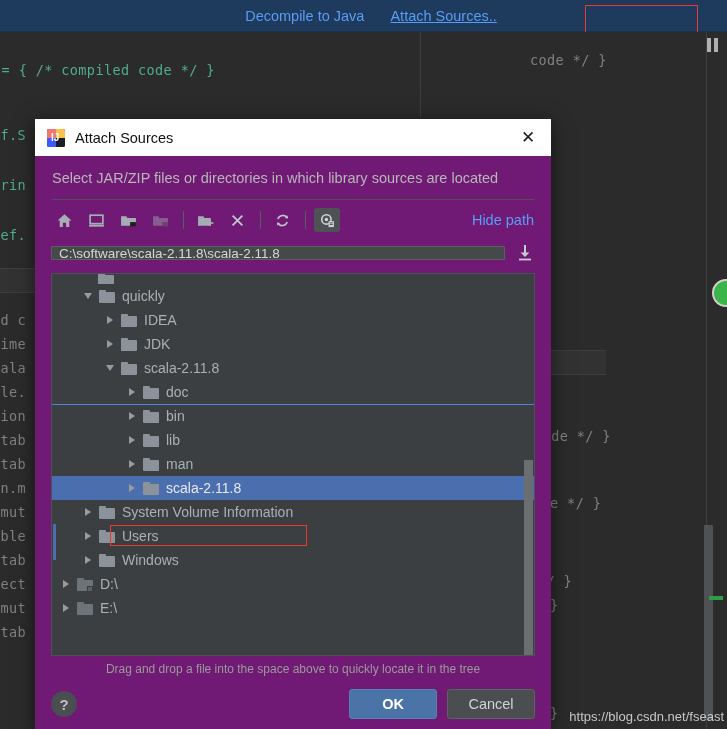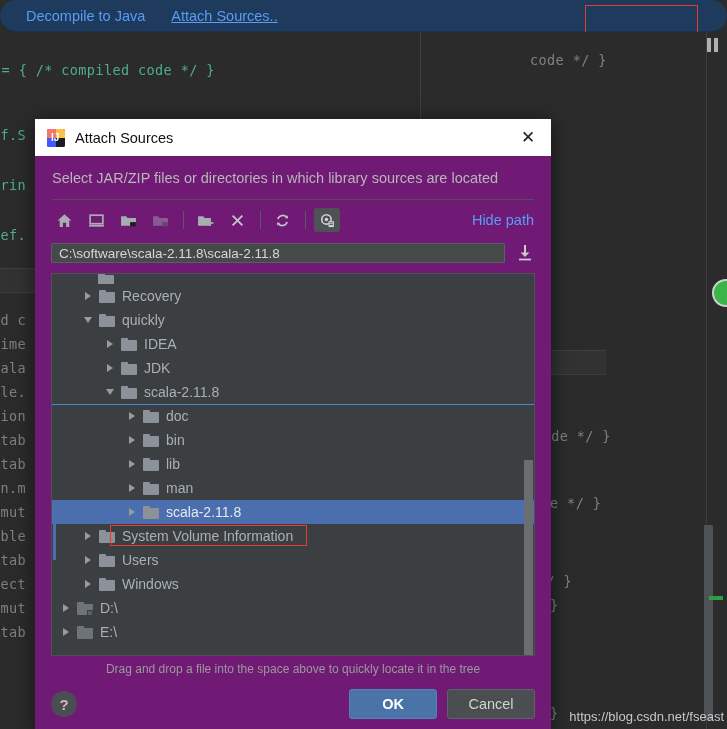--- a/index.html
+++ b/index.html
@@ -9,22 +9,22 @@
     font-family:"Liberation Sans","DejaVu Sans",sans-serif;
     -webkit-font-smoothing:antialiased;
   }
 
   
   #ide{position:absolute;inset:0;background:#2b2b2b;}
 
   .ide-notif{
     position:absolute;left:0;top:0;width:727px;height:32px;
     background:#1e3a5c;border-bottom:1px solid #1a3050;
-    display:flex;align-items:center;justify-content:flex-start;
-    box-sizing:border-box;padding-right:11px;border-radius:16px;
+    display:flex;align-items:center;justify-content:center;
+    box-sizing:border-box;padding-right:11px;
   }
   .ide-link{
     color:#589df6;font-size:14.5px;margin-left:26px;white-space:nowrap;
   }
   .ide-link.underlined{text-decoration:underline;}
   .redbox{
     position:absolute;border:1px solid #e83a32;box-sizing:border-box;
   }
 
   .editor{
@@ -118,21 +118,21 @@
   }
   .tb.sel{background:#4e5254;}
   .tb.dim{opacity:.45;}
   .tb-sep{width:1px;height:18px;background:#575b5d;margin:0 8px 0 4px;}
   .hide-path{
     position:absolute;right:1px;color:#589df6;font-size:14.5px;
   }
 
   .path-row{display:flex;align-items:center;gap:10px;padding-top:2px;}
   .path-input{
-    flex:1;height:20px;background:#45494a;border:1px solid #5b5f61;
+    flex:1;height:14px;background:#45494a;border:1px solid #5b5f61;
     color:#d6d6d6;font-size:13.5px;padding:0 7px;box-sizing:border-box;
     display:flex;align-items:center;border-radius:1px;
   }
   .dl-icon{width:20px;height:22px;flex:0 0 20px;display:flex;align-items:center;justify-content:center;}
 
   .tree-wrap{
     margin-top:9px;height:383px;position:relative;
     background:#3c3f41;border:1px solid #4f5254;box-sizing:border-box;overflow:hidden;
   }
   .tree-clip{position:absolute;left:0;top:0;right:0;bottom:0;overflow:hidden;}
@@ -357,31 +357,20 @@
         <div id="tree-rows" style="position: relative;">
             <div class="trow" style="height:10px;overflow:hidden">
               <span style="width:42px;display:inline-block"></span>
               <span class="fi">
                 <span class="tab"></span>
                 <span class="body"></span>
               </span>
             </div>
             <div class="trow">
               <span style="width:28px;flex:0 0 28px"></span>
-              <span class="arrow closed">
-                <i></i>
-              </span>
-              <span class="fi">
-                <span class="tab"></span>
-                <span class="body"></span>
-              </span>
-              <span>Recovery</span>
-            </div>
-            <div class="trow">
-              <span style="width:28px;flex:0 0 28px"></span>
               <span class="arrow open">
                 <i></i>
               </span>
               <span class="fi">
                 <span class="tab"></span>
                 <span class="body"></span>
               </span>
               <span>quickly</span>
             </div>
             <div class="trow">

